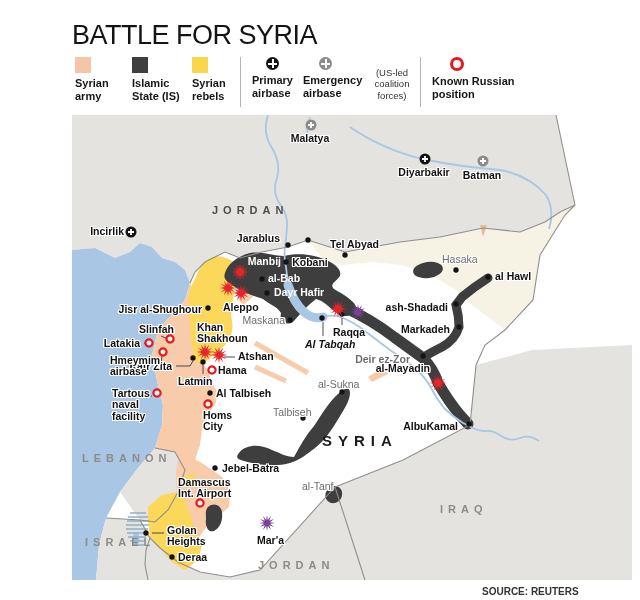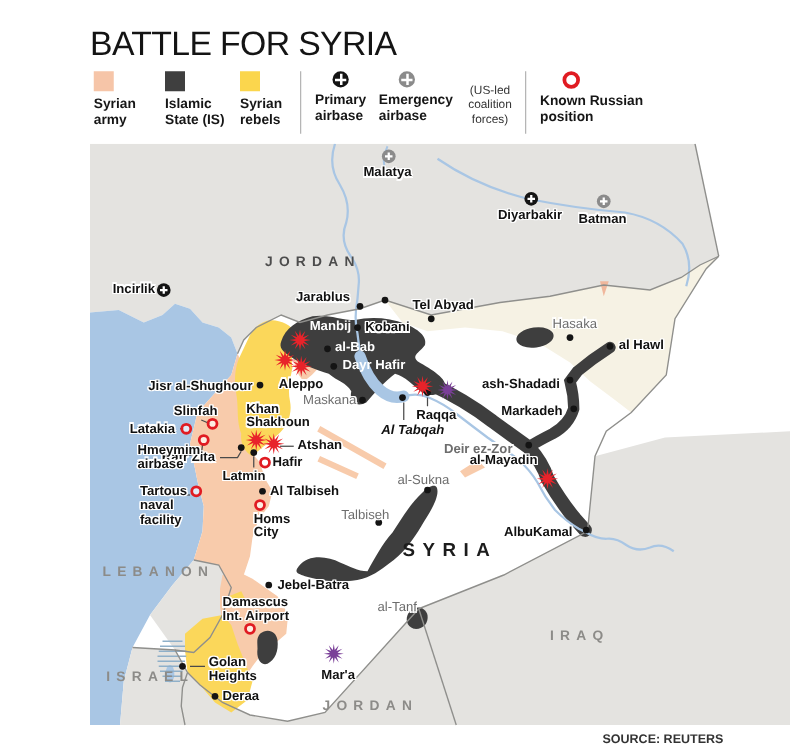--- a/index.html
+++ b/index.html
@@ -220,21 +220,21 @@
         <div class="cl " style="left: 258px; top: 124px;">Tel Abyad</div>
         <div class="cl w end" style="left: 209px; top: 141px;">Manbij</div>
         <div class="cl w" style="left: 196px; top: 158px;">al-Bab</div>
         <div class="cl w" style="left: 202px; top: 172px;">Dayr Hafir</div>
         <div class="cl gg end" style="left: 213px; top: 200px;">Maskana</div>
         <div class="cl " style="left: 151px; top: 187px;">Aleppo</div>
         <div class="cl  end" style="left: 130px; top: 189px;">Jisr al-Shughour</div>
         <div class="cl " style="left: 125px; top: 207px;">Khan
 Shakhoun</div>
         <div class="cl " style="left: 166px; top: 236px;">Atshan</div>
-        <div class="cl " style="left: 146px; top: 250px;">Hafir</div>
+        <div class="cl " style="left: 146px; top: 250px;">Hama</div>
         <div class="cl  end" style="left: 100px; top: 246px;">Kafr Zita</div>
         <div class="cl " style="left: 106px; top: 261px;">Latmin</div>
         <div class="cl " style="left: 144px; top: 273px;">Al Talbiseh</div>
         <div class="cl " style="left: 131px; top: 295px;">Homs
 City</div>
         <div class="cl " style="left: 67px; top: 209px;">Slinfah</div>
         <div class="cl  end" style="left: 68px; top: 223px;">Latakia</div>
         <div class="cl " style="left: 38px; top: 240px;">Hmeymim
 airbase</div>
         <div class="cl " style="left: 40px; top: 273px;">Tartous

